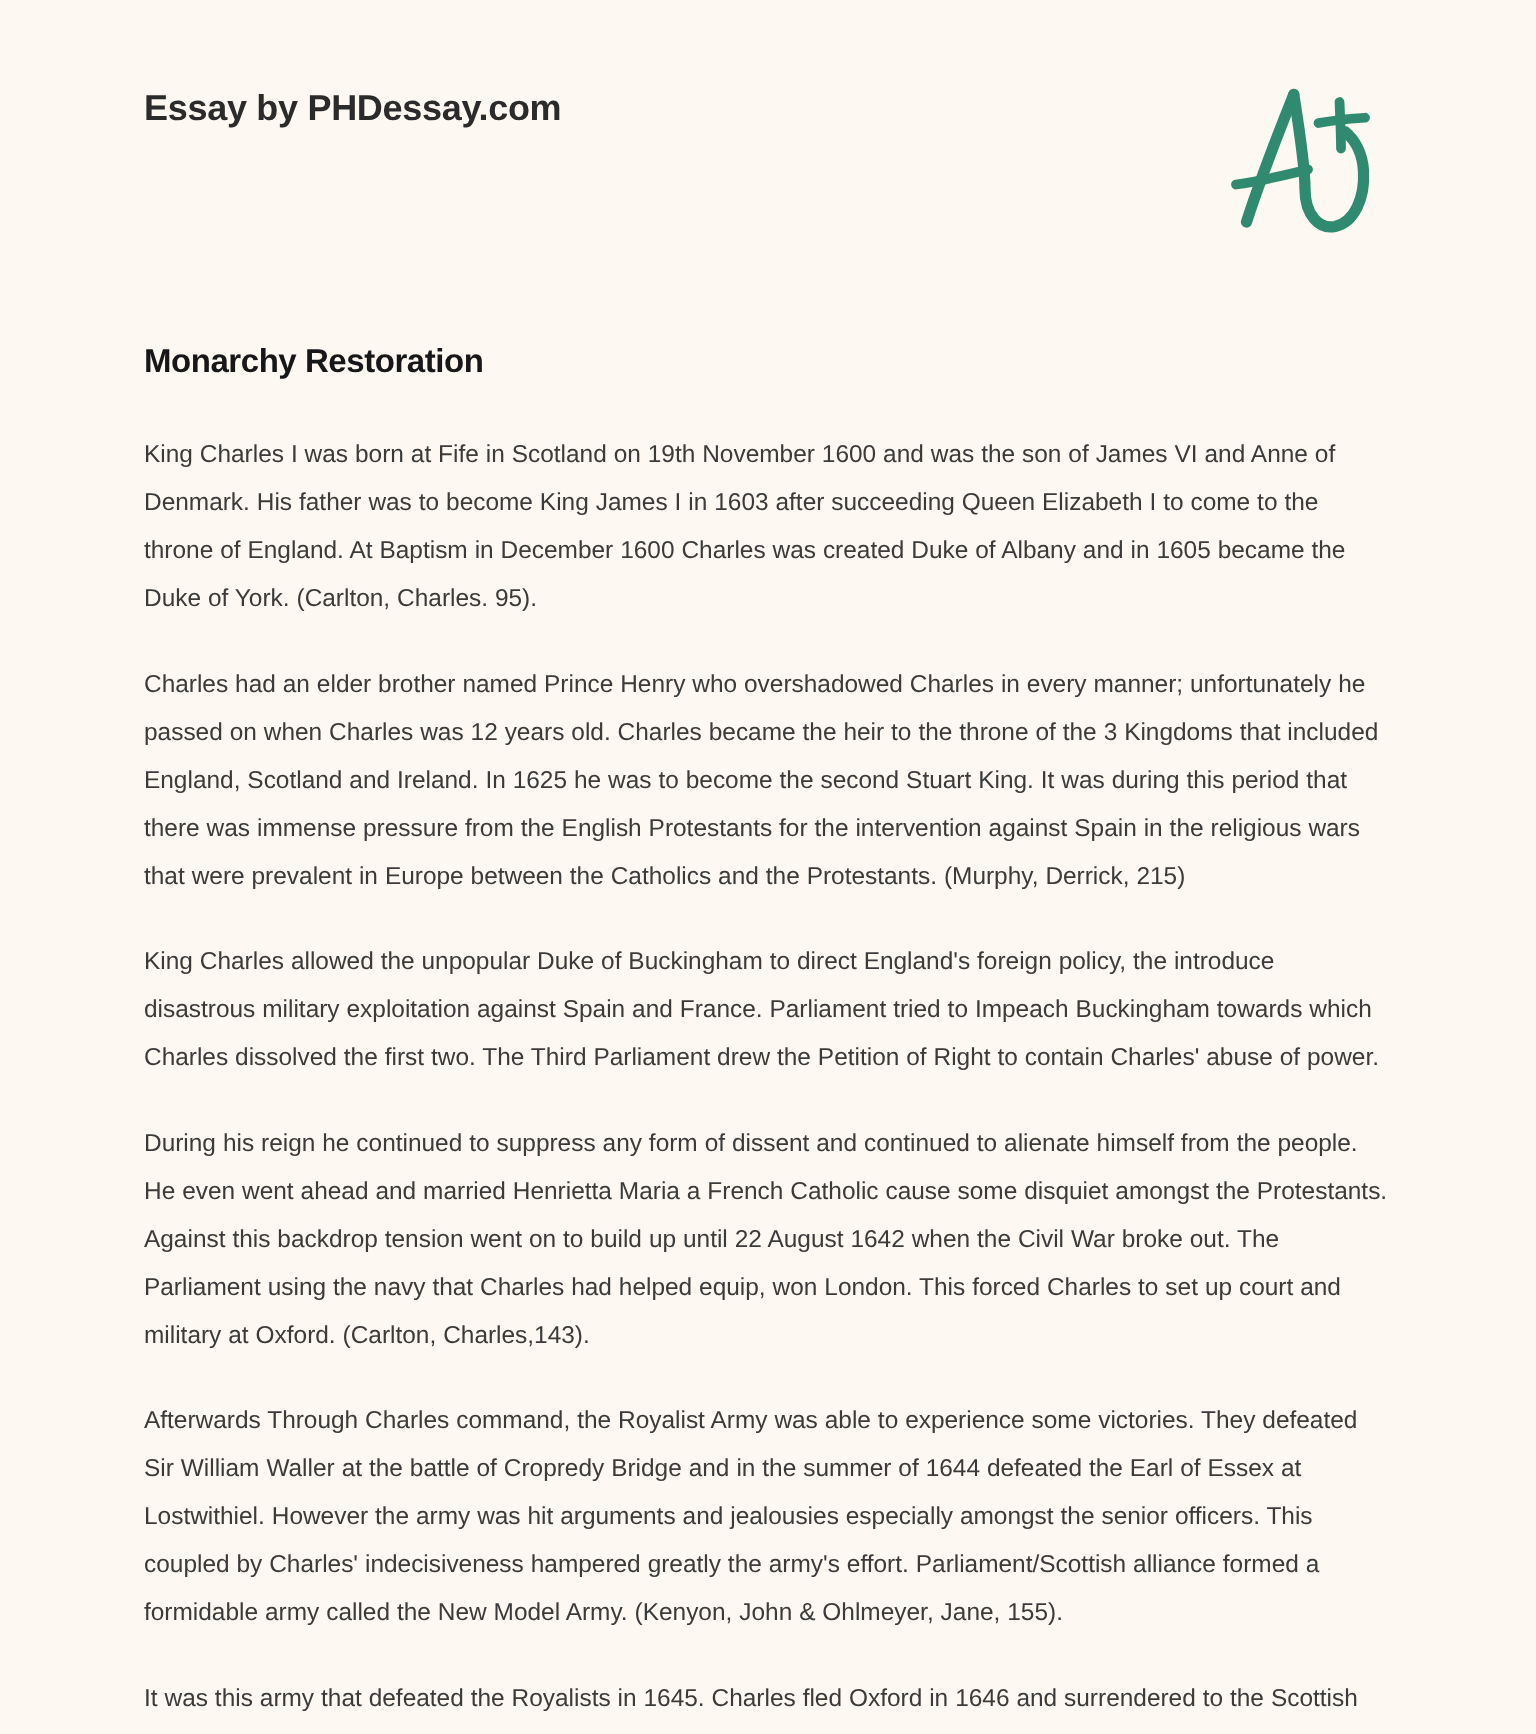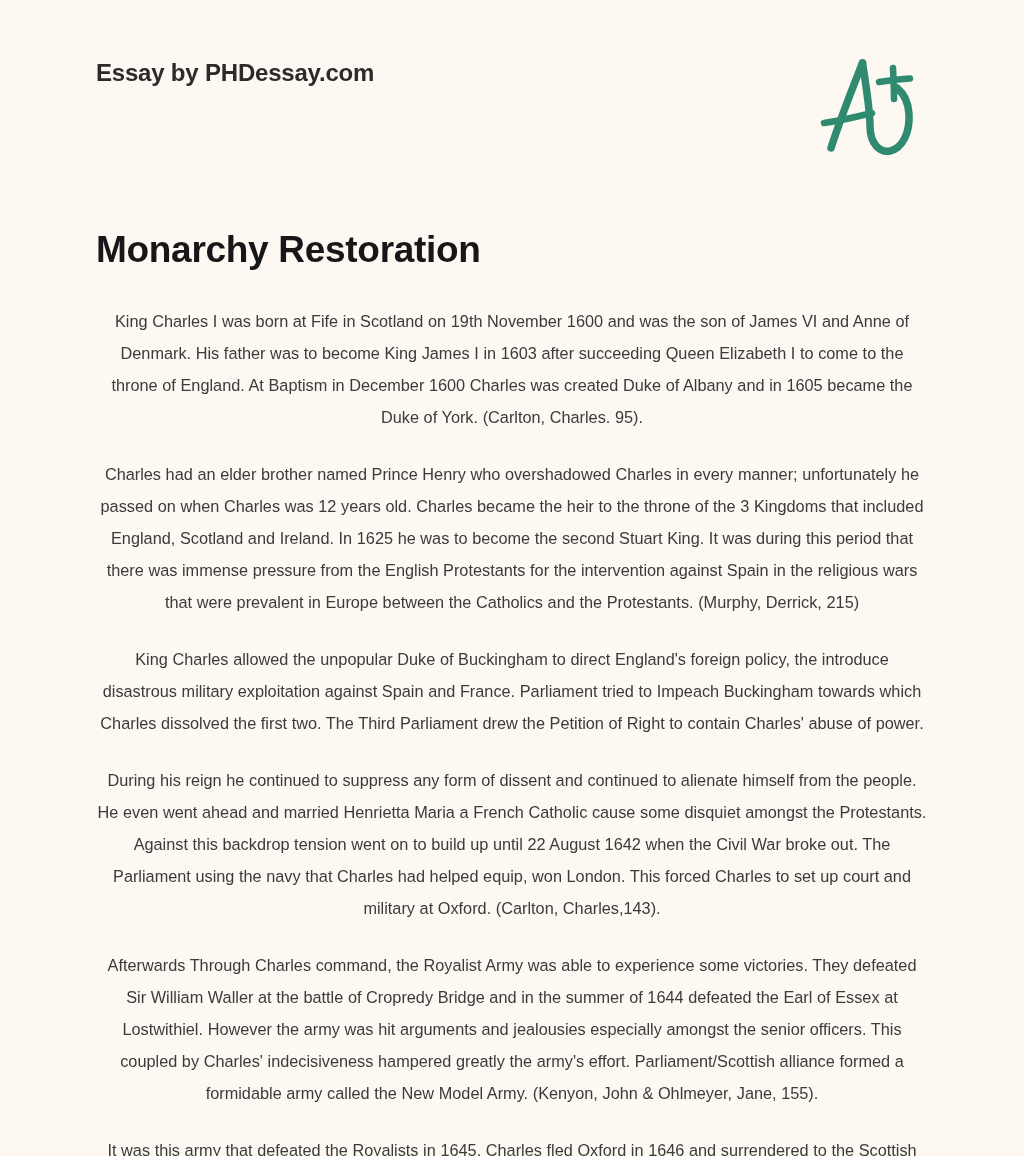--- a/index.html
+++ b/index.html
@@ -68,38 +68,38 @@
   .logo svg {
     display: block;
     width: 128px;
     height: 110px;
   }
 
   
   .essay-title {
     margin: 0;
     padding-top: 58px;
-    font-size: 37px;
+    font-size: 22px;
     font-weight: bold;
     color: #17171a;
     letter-spacing: -0.3px;
     line-height: 1.25;
   }
 
   
   .essay-body {
     padding-top: 32px;
     max-width: 848px;
   }
   .essay-body p {
     margin: 0 0 25px 0;
     font-size: 16.3px;
     line-height: 32px;
     color: #3b3b3b;
-    text-align: center;
+    text-align: left;
     word-spacing: 0.1px;
   }
   .essay-body p:last-child {
     margin-bottom: 0;
   }
 </style>
 </head>
 <body>
 
 <div class="page">

